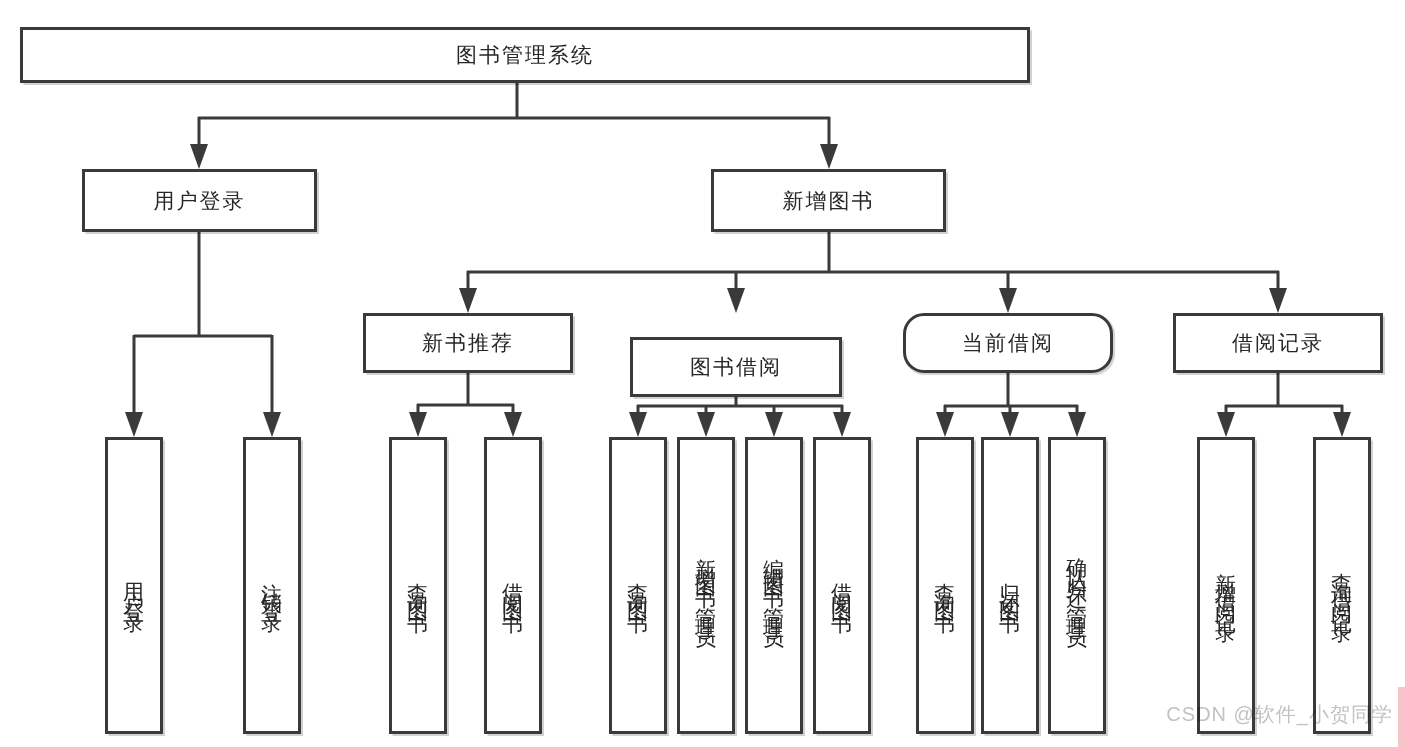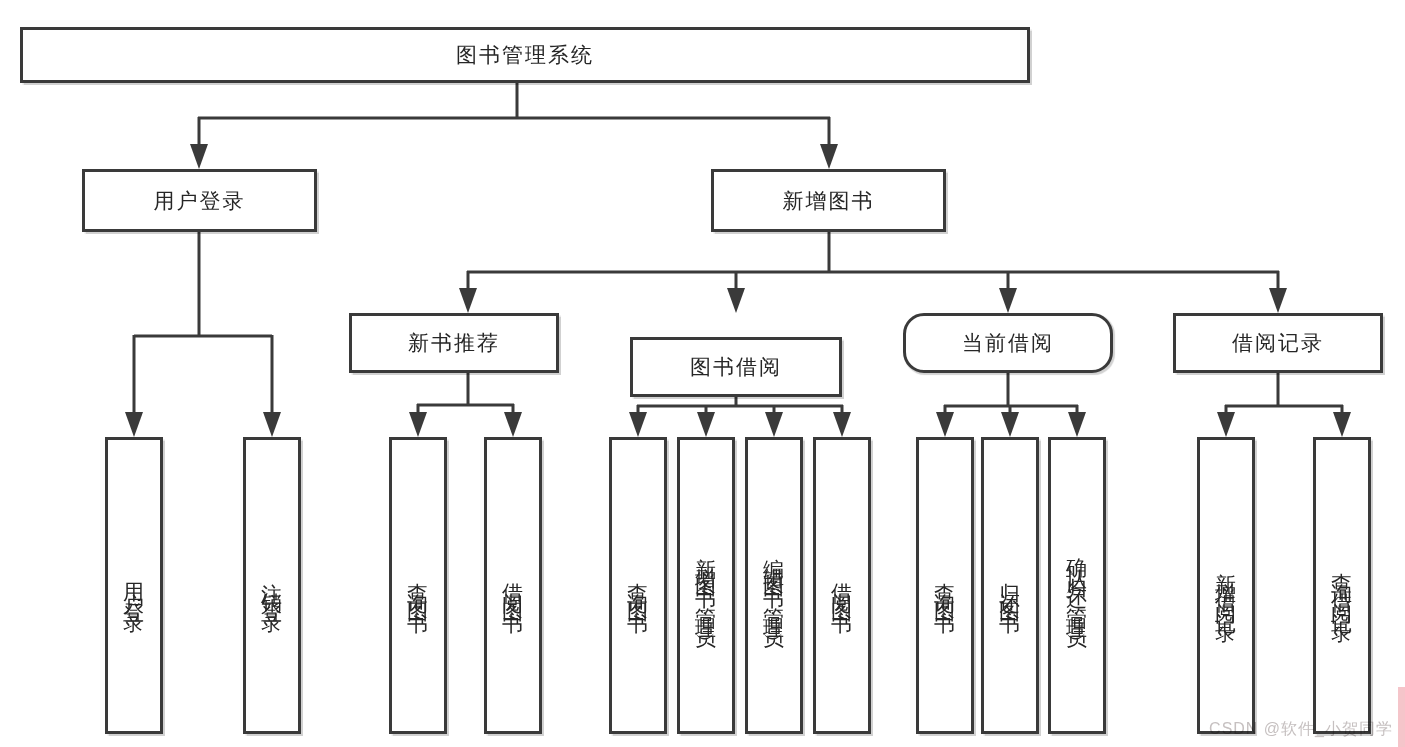--- a/index.html
+++ b/index.html
@@ -29,22 +29,22 @@
   .vtext{
     writing-mode:vertical-lr;
     text-orientation:mixed;
     font-size:21px;
     letter-spacing:10px;
     line-height:1;
     white-space:nowrap;
   }
   #watermark{
     position:absolute;
-    right:12px;bottom:7px;
-    font-size:16px;
+    right:12px;bottom:19px;
+    font-size:20px;
     letter-spacing:1px;
     z-index:5;
     mix-blend-mode:multiply;
     white-space:nowrap;
   }
   #edge-strip{
     position:absolute;
     right:0;bottom:0;
     width:7px;height:60px;
     z-index:4;
@@ -99,21 +99,21 @@
     <span class="hlabel">图书管理系统</span>
   </div>
 
   <div class="box lvl2" style="left:82px;">
     <span class="hlabel">用户登录</span>
   </div>
   <div class="box lvl2" style="left:711px;">
     <span class="hlabel">新增图书</span>
   </div>
 
-  <div class="box lvl3" style="left:349px;width:210px;">
+  <div class="box lvl3" style="left:363px;width:210px;">
     <span class="hlabel">新书推荐</span>
   </div>
   <div class="box lvl3" style="left:630px;width:212px;margin-top:24px;">
     <span class="hlabel">图书借阅</span>
   </div>
   <div class="box lvl3" style="left:903px;width:210px;border-radius:21px;">
     <span class="hlabel">当前借阅</span>
   </div>
   <div class="box lvl3" style="left:1173px;width:210px;">
     <span class="hlabel">借阅记录</span>

